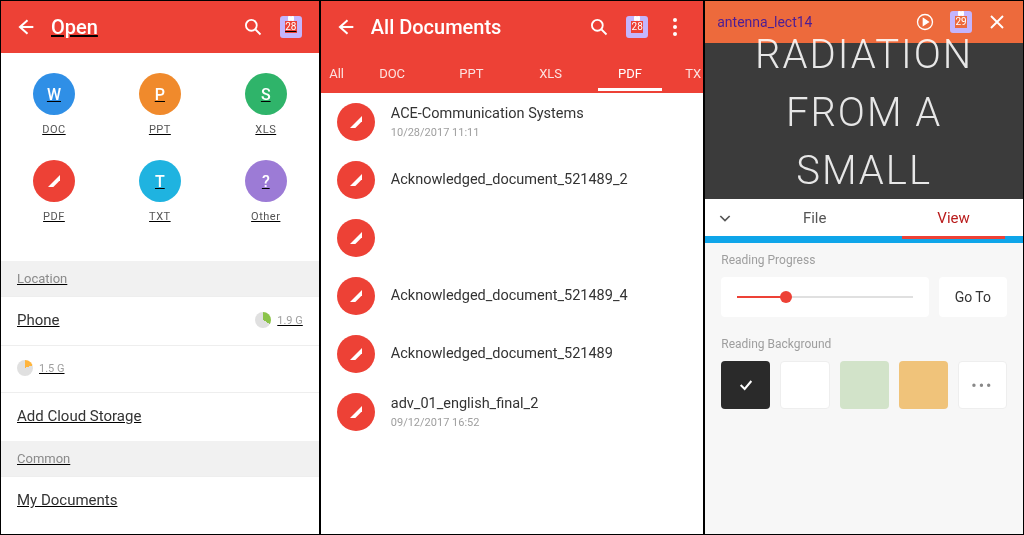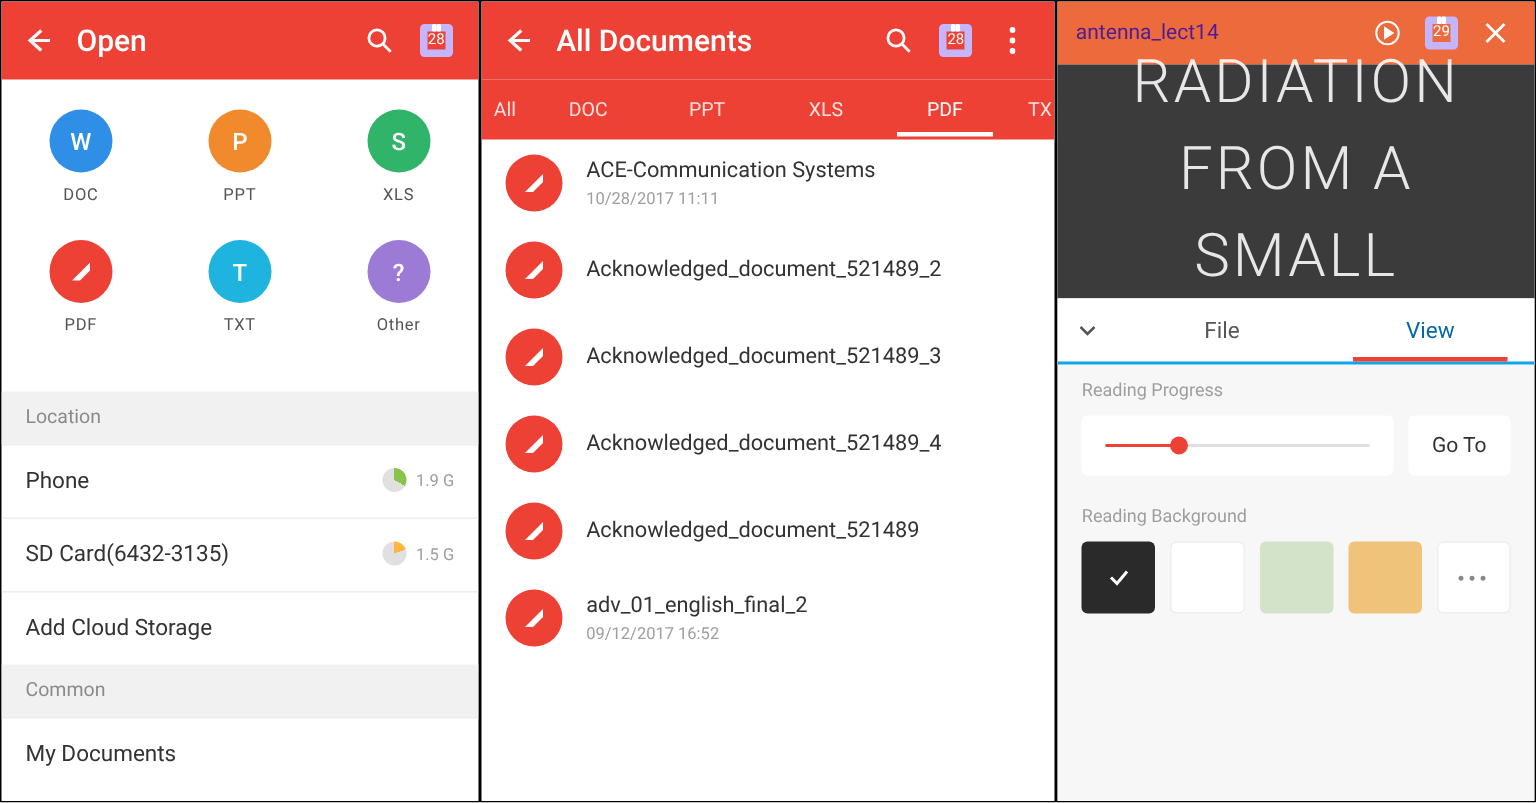--- a/index.html
+++ b/index.html
@@ -1,18 +1,18 @@
 <!DOCTYPE html>
 <html><head>
 <meta charset="utf-8">
 <style>
   * { box-sizing: border-box; margin: 0; padding: 0; font-family: -apple-system, BlinkMacSystemFont, "Segoe UI", Roboto, sans-serif; }
   body { width: 1024px; height: 535px; display: flex; background: #fff; }
   .pane { height: 535px; border: 1px solid #000; overflow: hidden; display: flex; flex-direction: column; }
-  .pane1 { width: 341px; }
+  .pane1 { width: 341px; text-decoration: underline; }
   .pane2 { width: 410px; }
   .pane3 { width: 341px; }
 
   
   .hdr { background: #ed4136; color: #fff; display: flex; align-items: center; padding: 0 14px; }
   .pane1 .hdr { height: 52px; }
   .pane2 .hdr { height: 52px; }
   .pane3 .hdr3 { height: 42px; background: #ed6a3c; color: #fff; display:flex; align-items:center; padding:0 12px; }
   .hdr .back { width: 24px; display:flex; }
   .hdr .title { flex: 1; font-size: 20px; font-weight: 500; padding-left: 12px; }
@@ -52,24 +52,24 @@
   
   .hdr3 .title3 { flex:1; font-size:14px; color:#4c1d95; }
   .hdr3 .ic { width:28px; display:flex; justify-content:center; align-items:center; }
   .hdr3 .ic + .ic { margin-left:8px; }
   .doc-area { background:#3b3b3b; color:rgba(255,255,255,.88); text-align:center; padding: 4px 12px 8px 12px; font-weight:300; letter-spacing:2px; }
   .doc-area .l { font-size:40px; line-height:1.0; }
   .doc-area .l1 { margin-top:-12px; }
   .doc-area .l2 { margin-top:18px; }
   .doc-area .l3 { margin-top:18px; }
   .panel { background:#f7f7f7; flex:1; display:flex; flex-direction:column; }
-  .ptabs { display:flex; align-items:center; background:#fff; height:44px; border-bottom:2px solid #0ea5e9; }
+  .ptabs { display:flex; align-items:center; background:#fff; height:44px; border-bottom:7px solid #0ea5e9; }
   .ptabs .chev { width:40px; display:flex; justify-content:center; color:#555; }
   .ptab { flex:1; text-align:center; font-size:15px; color:#555; padding:11px 0; position:relative; }
-  .ptab.active { color:#0369a1; }
+  .ptab.active { color:#b91c1c; }
   .ptab.active:after { content:""; position:absolute; left:18px; right:18px; bottom:-1px; height:3px; background:#ed4136; }
   .sect { padding: 10px 16px; }
   .slab { font-size:12px; color:#9e9e9e; margin-bottom:10px; }
   .prog-row { display:flex; gap:10px; }
   .slider-box { flex:1; background:#fff; border-radius:4px; padding: 18px 16px; display:flex; align-items:center; }
   .slider { position:relative; height:2px; background:#e0e0e0; flex:1; }
   .slider .fill { position:absolute; left:0; top:0; bottom:0; width:28%; background:#ed4136; }
   .slider .thumb { position:absolute; left:28%; top:50%; width:12px; height:12px; border-radius:50%; background:#ed4136; transform:translate(-50%,-50%); }
   .goto { background:#fff; border-radius:4px; padding: 12px 16px; font-size:14px; color:#333; display:flex; align-items:center; }
   .bg-row { display:flex; gap:10px; }
@@ -143,21 +143,20 @@
     </div>
   </div>
 
   <div class="sec-h">Location</div>
   <div class="row">
     <span class="r-txt">Phone</span>
     <span class="pie"></span>
     <span class="sz">1.9 G</span>
   </div>
   <div class="row">
-    <span class="r-txt">SD Card(6432-3135)</span>
     <span class="pie pie2"></span>
     <span class="sz">1.5 G</span>
   </div>
   <div class="row">
     <span class="r-txt">Add Cloud Storage</span>
   </div>
 
   <div class="sec-h">Common</div>
   <div class="row">
     <span class="r-txt">My Documents</span>
@@ -219,23 +218,20 @@
         </div>
       <div class="body">
           <div class="t">Acknowledged_document_521489_2</div>
         </div>
     </div>
     <div class="li">
       <div class="circ">
           <svg viewBox="0 0 24 24" fill="#fff">
             <path d="M3 21 L21 3 L21 11 L11 21 Z"></path>
           </svg>
-        </div>
-      <div class="body">
-          <div class="t">Acknowledged_document_521489_3</div>
         </div>
     </div>
     <div class="li">
       <div class="circ">
           <svg viewBox="0 0 24 24" fill="#fff">
             <path d="M3 21 L21 3 L21 11 L11 21 Z"></path>
           </svg>
         </div>
       <div class="body">
           <div class="t">Acknowledged_document_521489_4</div>

